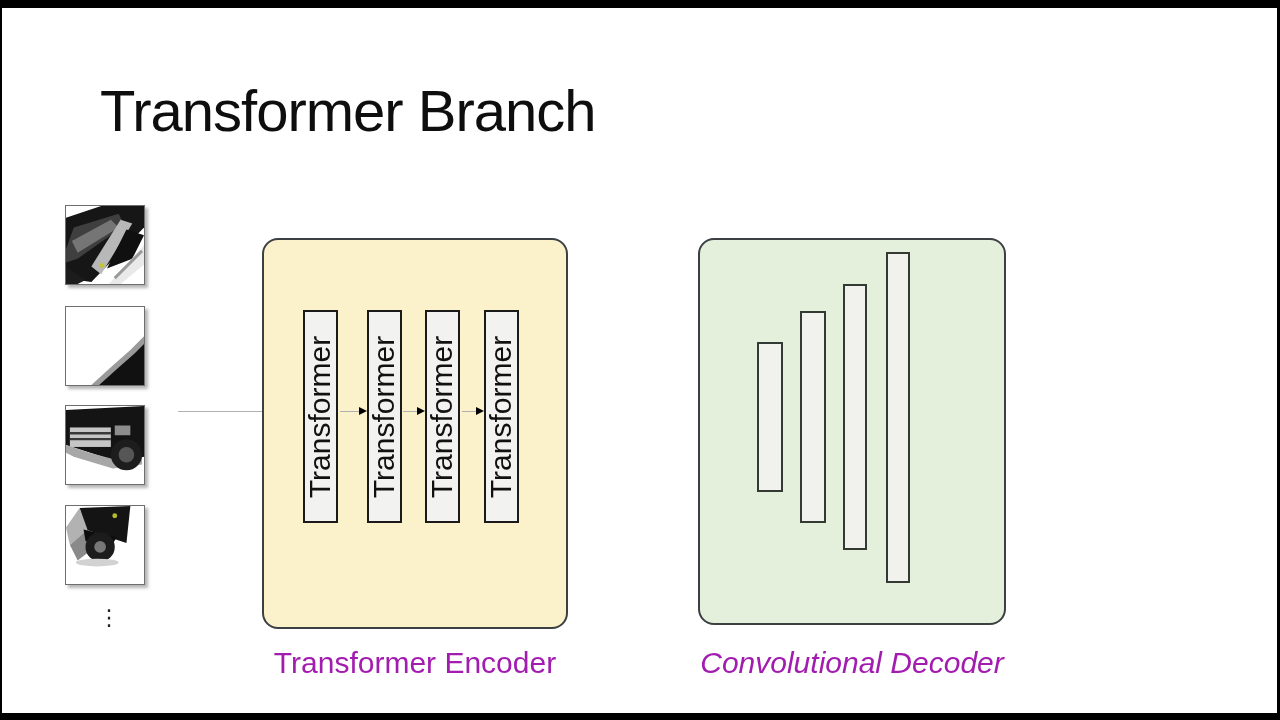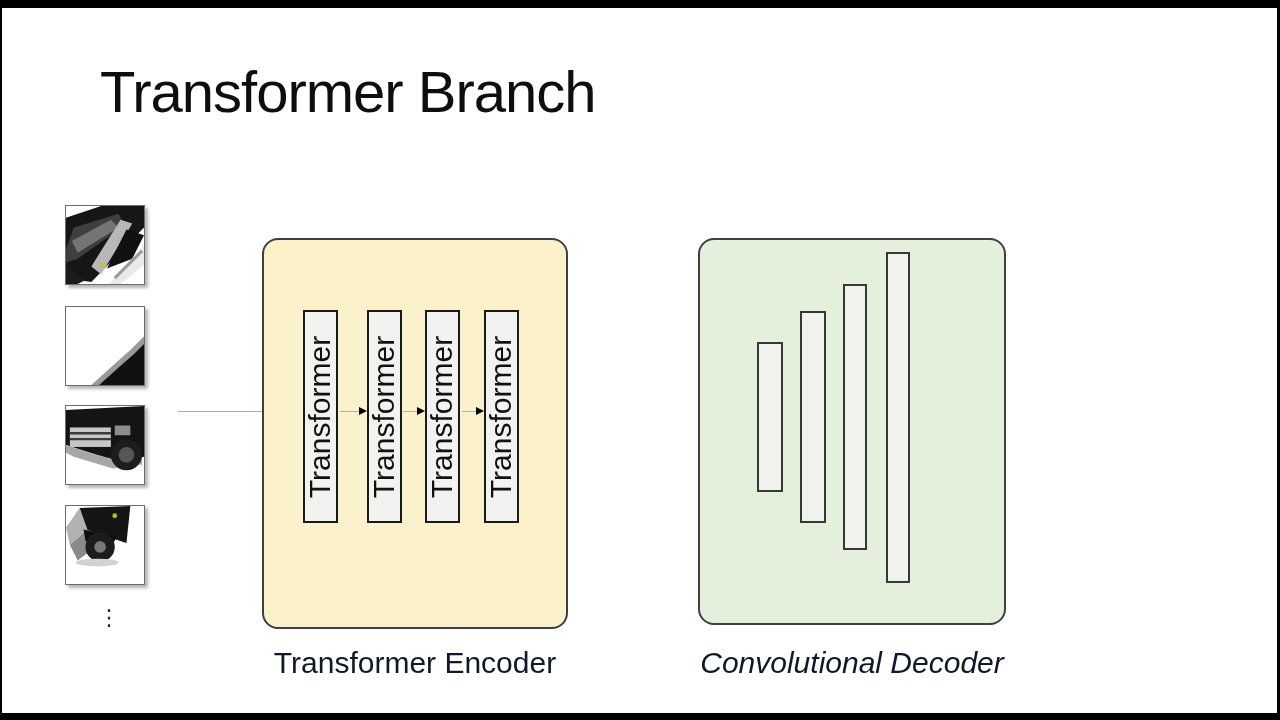--- a/index.html
+++ b/index.html
@@ -11,21 +11,21 @@
   }
   
   .frame-bar{position:absolute;background:var(--frame,#000);}
   .frame-top{left:0;top:0;width:1280px;height:8px;}
   .frame-bottom{left:0;top:713px;width:1280px;height:7px;}
   .frame-left{left:0;top:0;width:2px;height:720px;}
   .frame-right{left:1277px;top:0;width:3px;height:720px;}
 
   
   .slide-title{
-    position:absolute;left:100px;top:55px;
+    position:absolute;left:100px;top:74px;
     font-size:58px;line-height:74px;font-weight:400;
     color:#0e0e0e;letter-spacing:-1px;white-space:nowrap;
   }
 
   
   .patch{
     position:absolute;left:65px;width:78px;height:78px;
     border:1px solid #6e6e6e;background:#fff;
     box-shadow:3px 3px 3px rgba(90,90,90,0.45);
   }
@@ -79,21 +79,21 @@
     border:2px solid #333a33;box-sizing:border-box;
   }
   .dbar1{left:757px;width:26px;}
   .dbar2{left:800px;width:26px;}
   .dbar3{left:843px;width:24px;}
   .dbar4{left:886px;width:24px;}
 
   
   .caption{
     position:absolute;top:646px;text-align:center;
-    font-size:30px;color:#0f172a;white-space:nowrap;
+    font-size:30px;color:#a21caf;white-space:nowrap;
   }
   .caption-encoder{left:262px;width:306px;}
   .caption-decoder{left:698px;width:308px;font-style:italic;}
 </style>
 </head>
 <body style="--bg: #ffffff; --frame: #000000; --encoder-fill: #fbf1cb; --decoder-fill: #e4f0dc; --box-border: #3c4043; --block-fill: #f2f2f0; --bar-fill: #f1f1ee; --arrow-line: #b0b0b0; --arrow-head: #000000;">
 
 <div class="frame-bar frame-top"></div>
 <div class="frame-bar frame-bottom"></div>
 <div class="frame-bar frame-left"></div>

